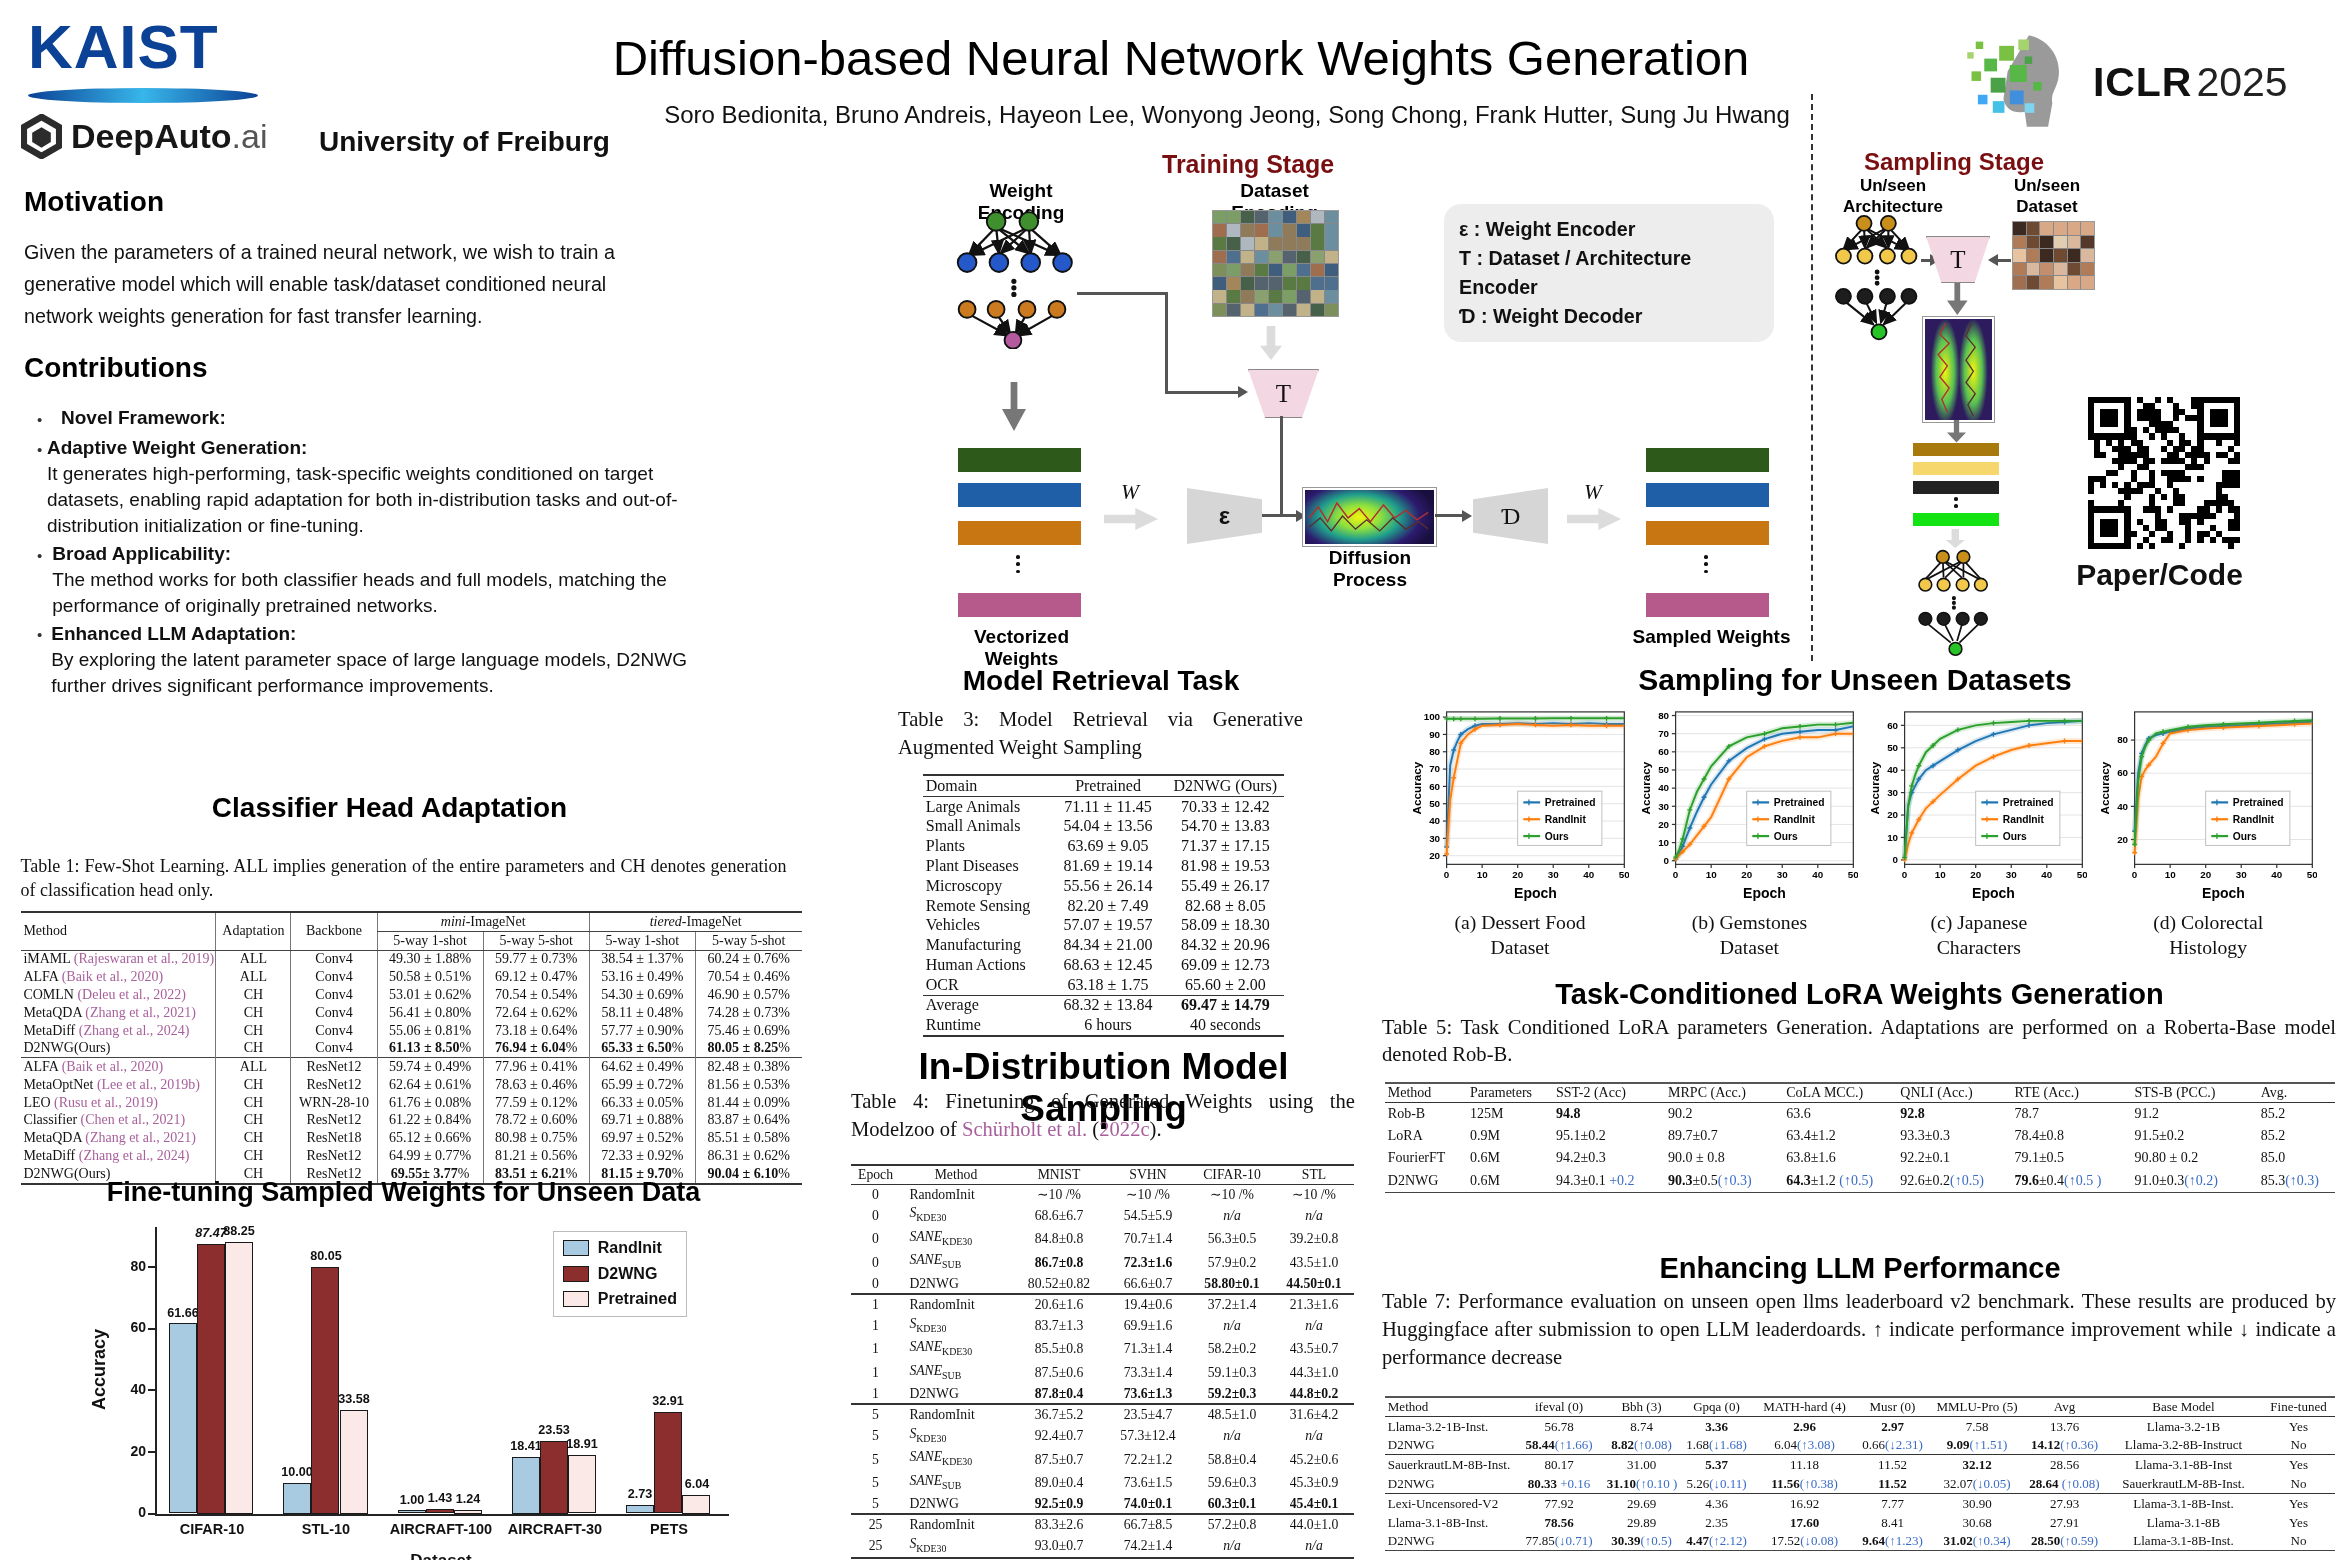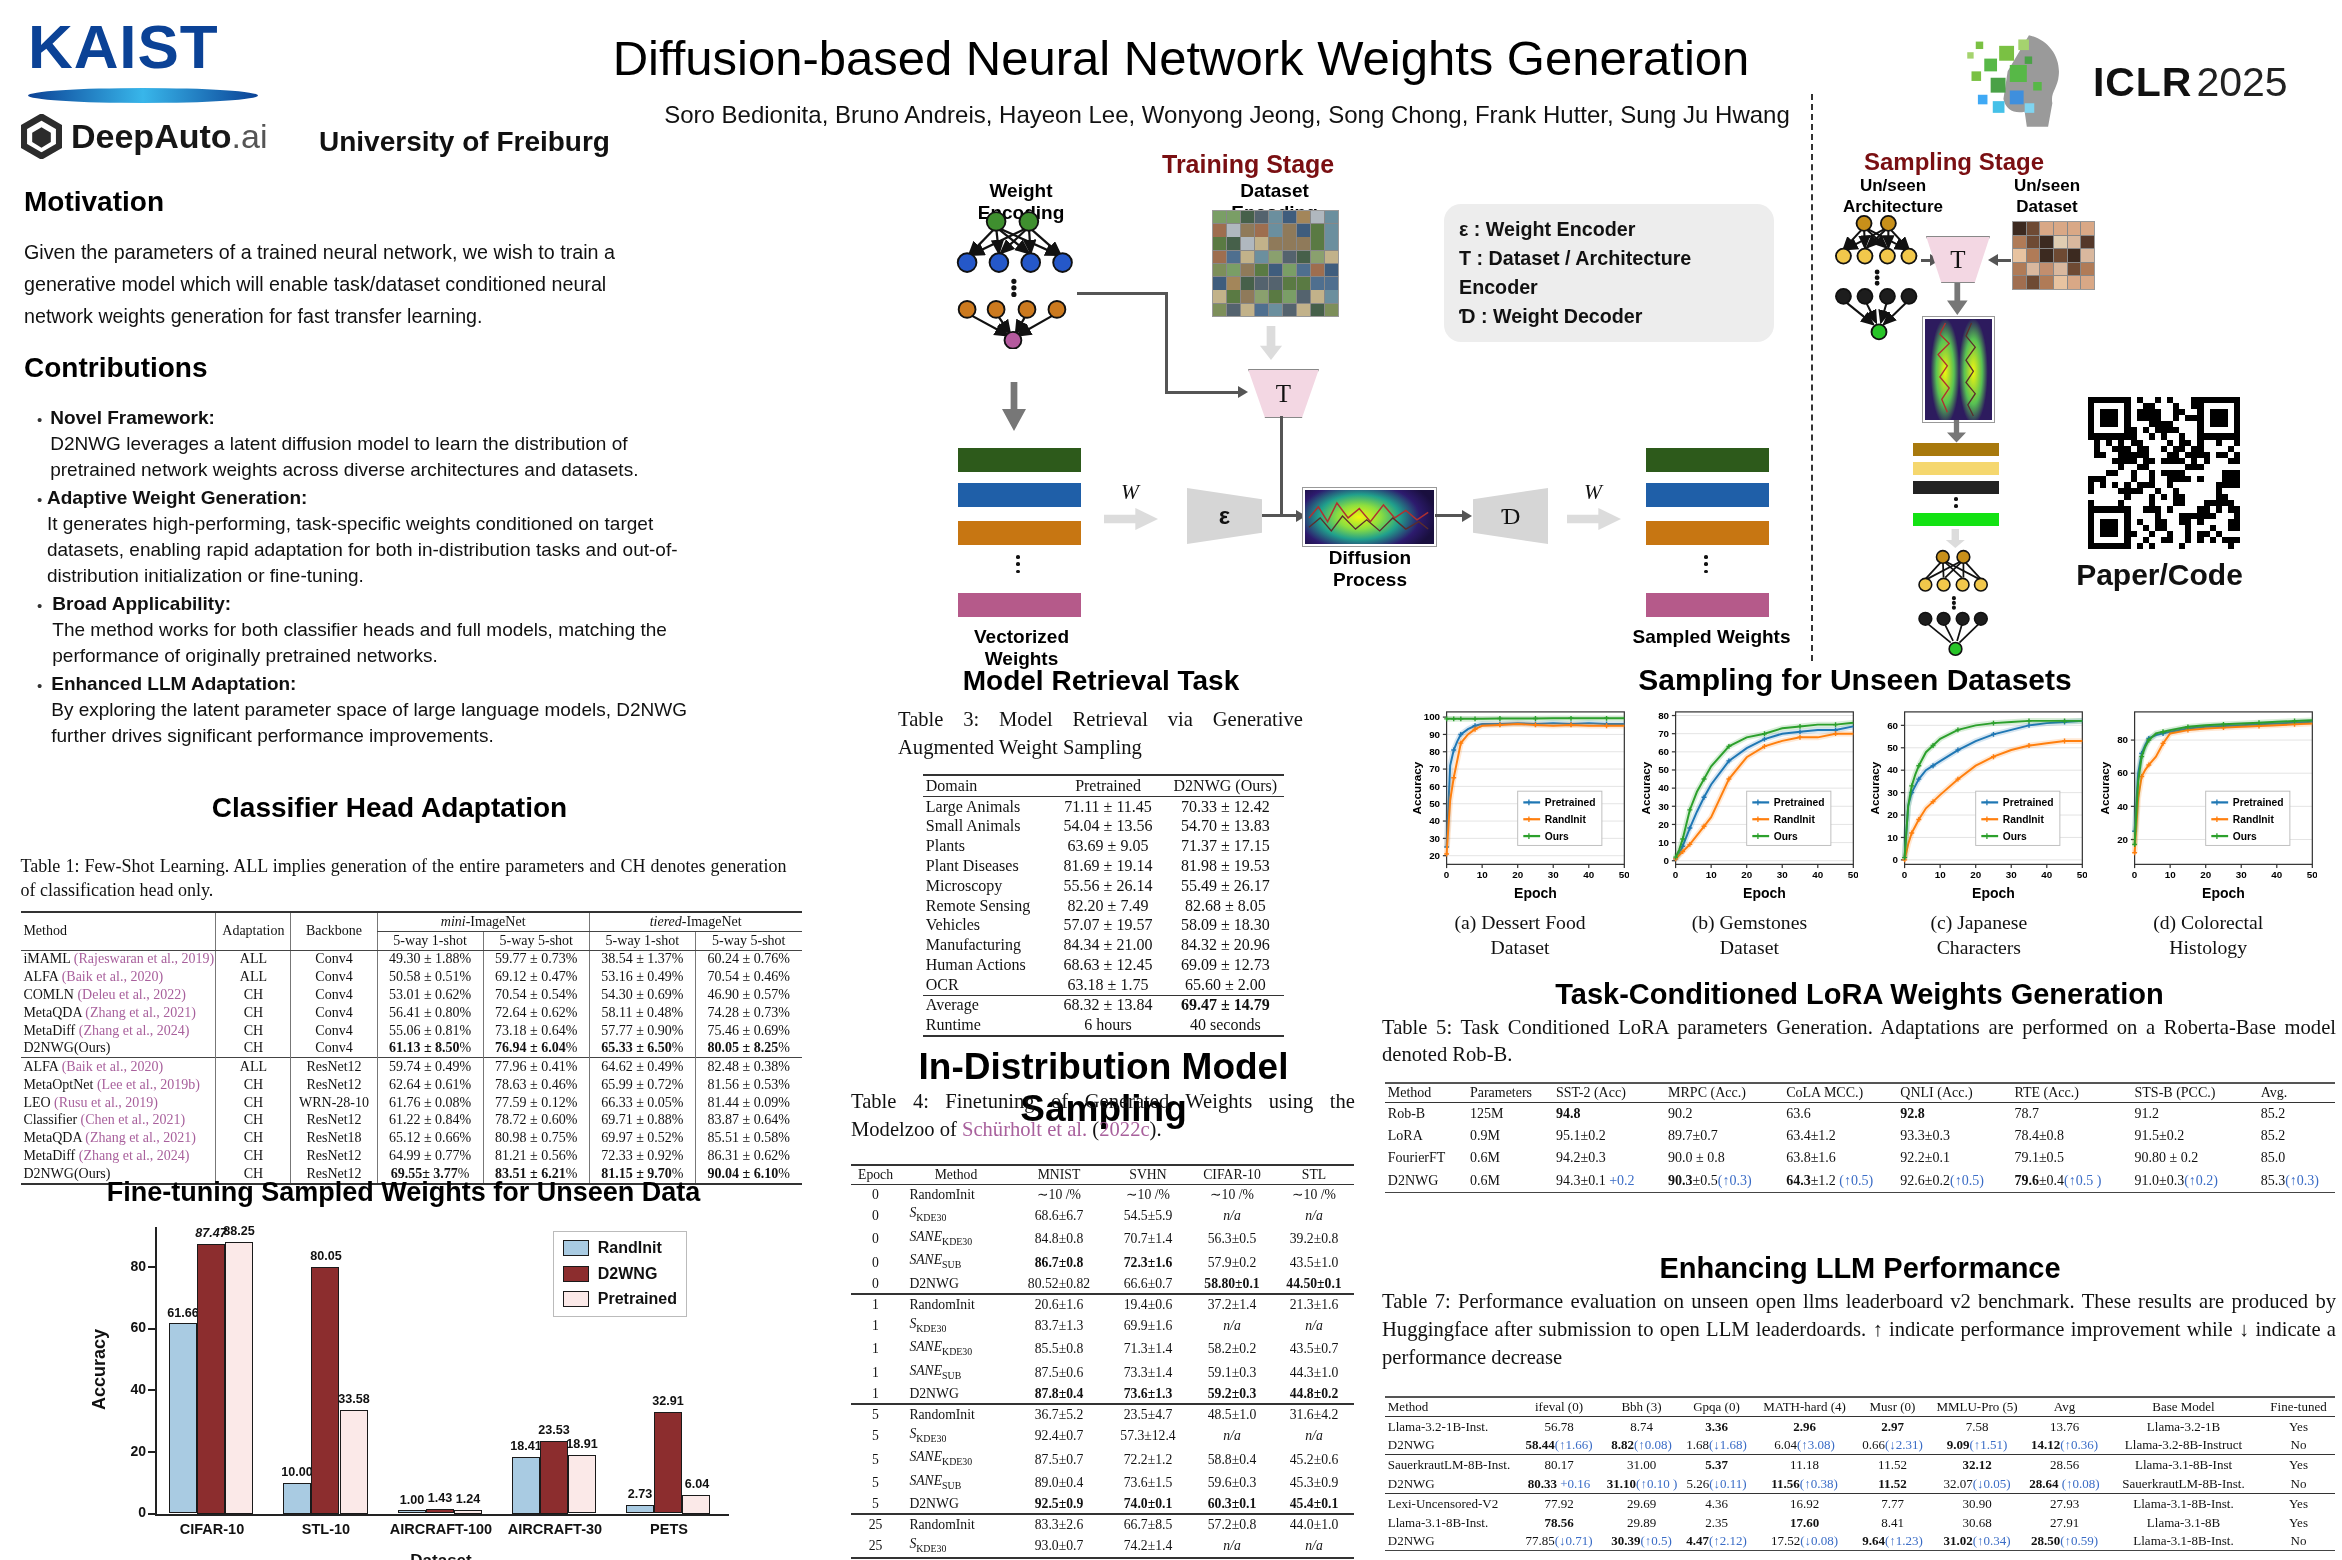--- a/index.html
+++ b/index.html
@@ -137,21 +137,21 @@
   </svg>
   <div class="iclr-text"><b>ICLR</b> <span>2025</span></div>
 </div>
 
 <div class="abs sec-h" style="left:24px;top:186px;">Motivation</div>
 <div class="abs para" style="left:24px;top:236px;width:656px;">Given the parameters of a trained neural network, we wish to train a generative model which will enable task/dataset conditioned neural network weights generation for fast transfer learning.</div>
 <div class="abs sec-h" style="left:24px;top:352px;">Contributions</div>
 <div class="abs contrib" style="left:37px;top:405px;width:656px;">
   <div class="item">
       <span class="bullet">•</span>
-      <div><span class="btitle">Novel Framework:</span><br><span>D2NWG leverages a latent diffusion model to learn the distribution of pretrained network weights across diverse architectures and datasets.</span></div>
+      <div><span class="btitle">Novel Framework:</span><br></div>
     </div>
   <div class="item">
       <span class="bullet">•</span>
       <div><span class="btitle">Adaptive Weight Generation:</span><br><span>It generates high-performing, task-specific weights conditioned on target datasets, enabling rapid adaptation for both in-distribution tasks and out-of-distribution initialization or fine-tuning.</span></div>
     </div>
   <div class="item">
       <span class="bullet">•</span>
       <div><span class="btitle">Broad Applicability:</span><br><span>The method works for both classifier heads and full models, matching the performance of originally pretrained networks.</span></div>
     </div>
   <div class="item">

